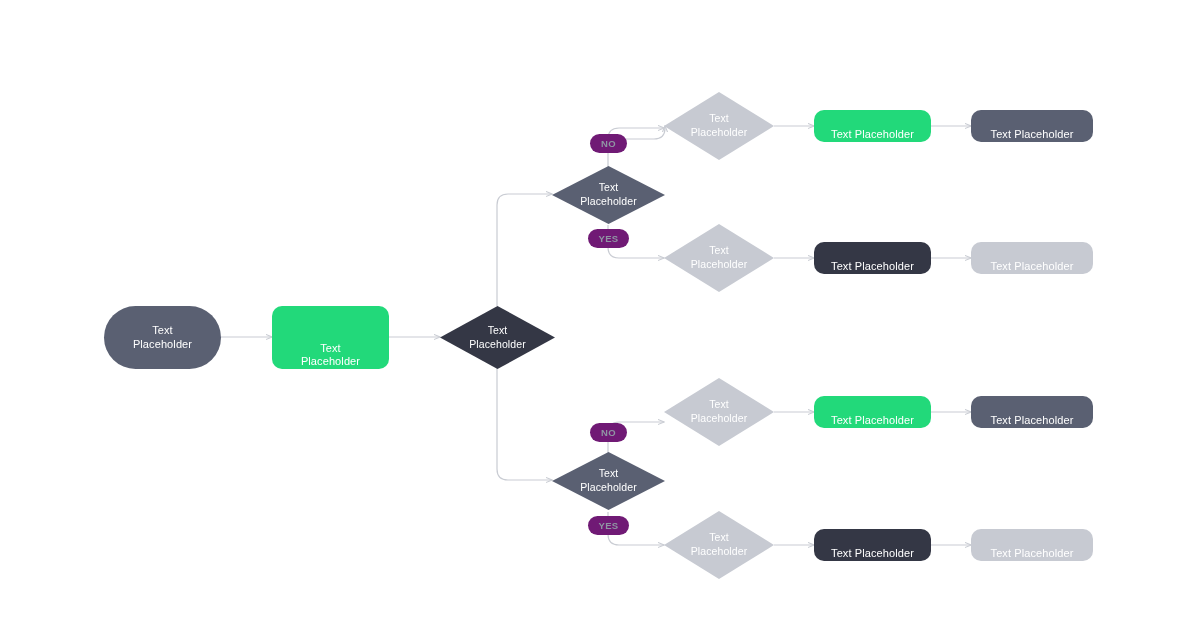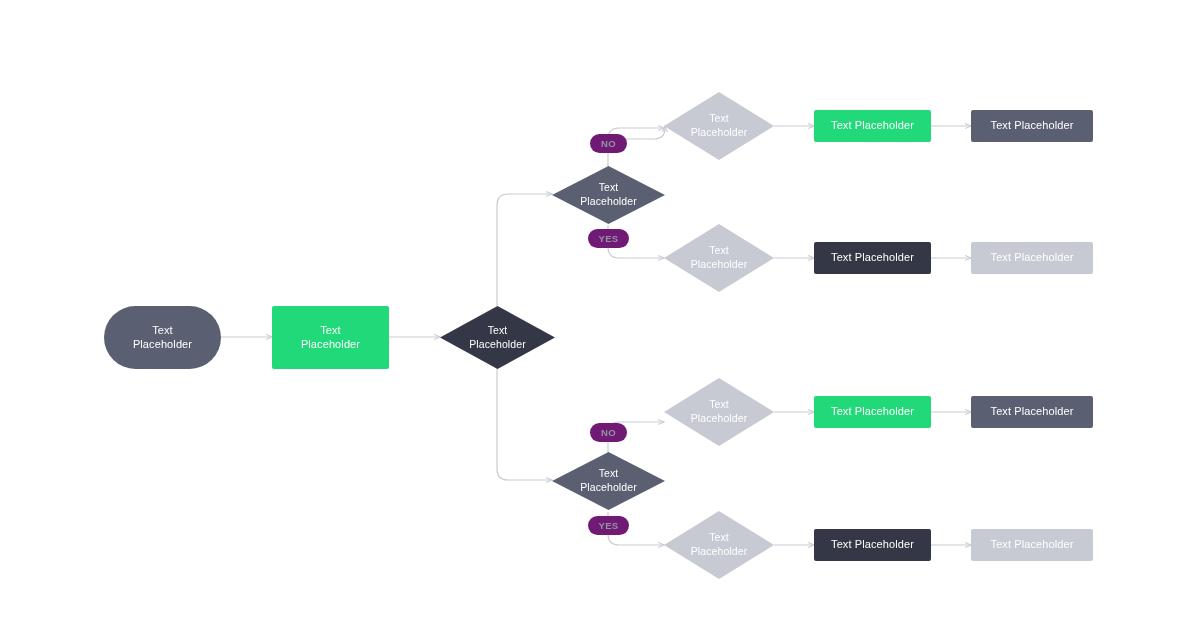--- a/index.html
+++ b/index.html
@@ -39,22 +39,23 @@
   }
   
   .n-stadium {
     border-radius: 999px;
     background: #5a6072;
     color: #ffffff;
     font-size: 11px;
   }
   
   .n-rect {
-    border-radius: 2px;
+    border-radius: 10px;
     font-size: 11px;
+    align-items: flex-end;
   }
   .fill-green   { background: #22d97a; color: #ffffff; }
   .fill-slate   { background: #5a6072; color: #ffffff; }
   .fill-dark    { background: #343745; color: #ffffff; }
   .fill-light   { background: #c7cad2; color: #ffffff; }
   
   .n-diamond {
     background: transparent;
   }
   .n-diamond .dia-shape {

